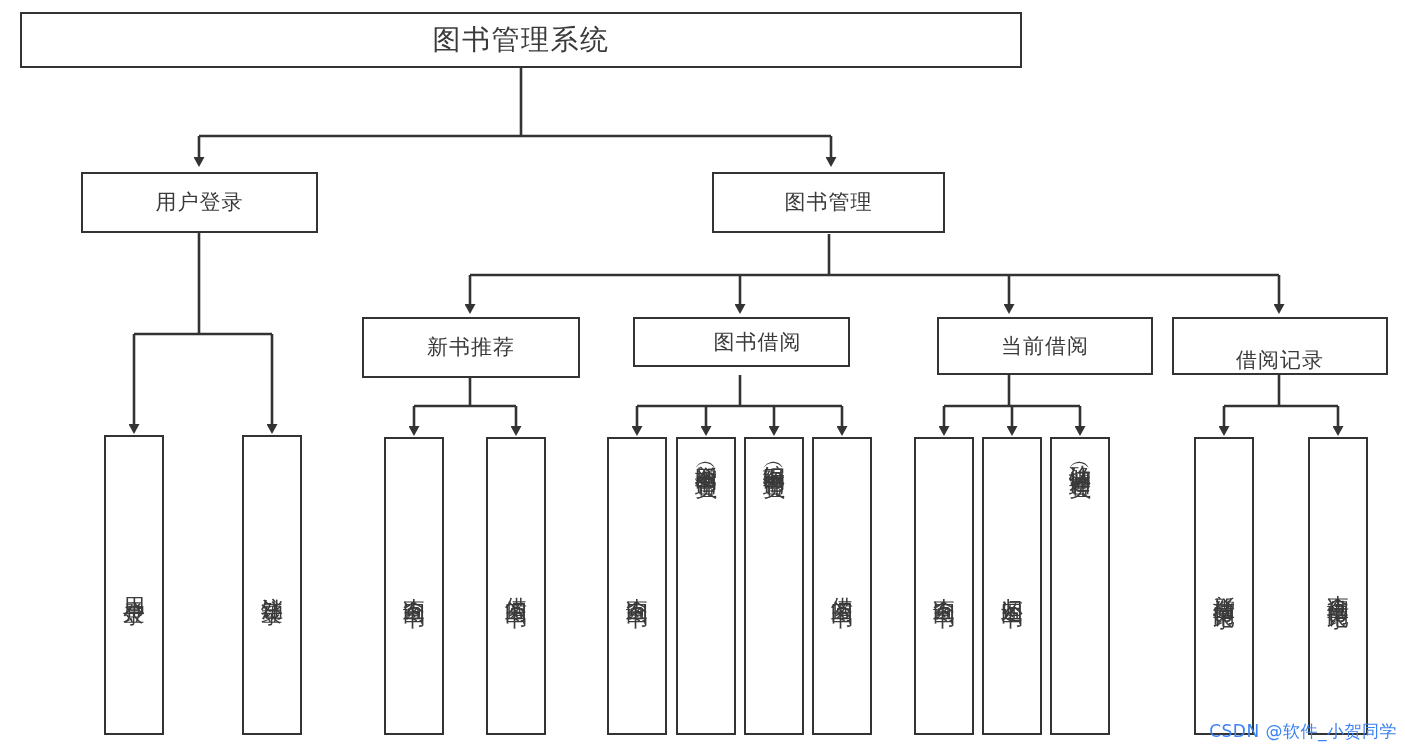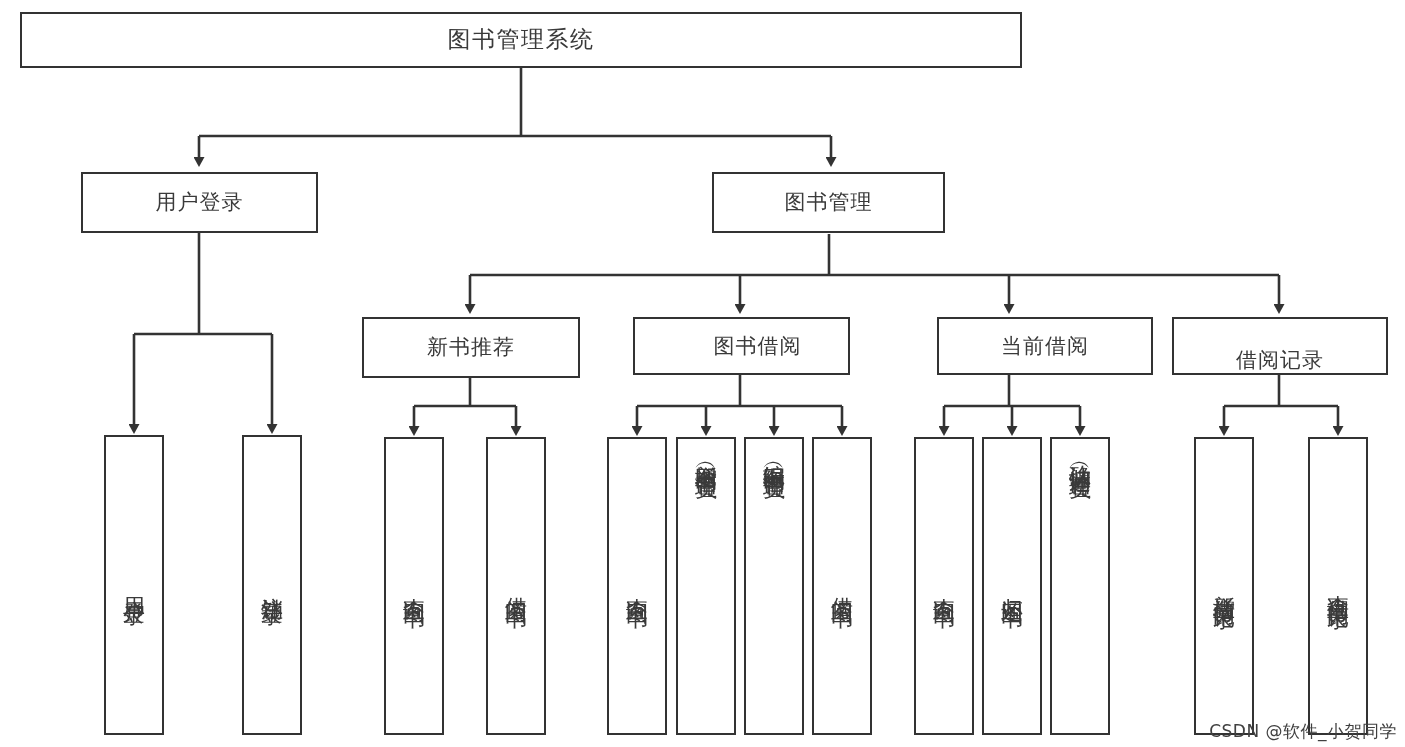--- a/index.html
+++ b/index.html
@@ -44,21 +44,21 @@
     line-height: 1.18;
     color: #3a3a3a;
   }
   
   .node.h .lbl {
     font-size: 21px;
     letter-spacing: 1px;
     white-space: nowrap;
   }
   .node.root .lbl {
-    font-size: 23px;
+    font-size: 28px;
     letter-spacing: 1.5px;
     text-align: center;
   }
   
   .node.v {
     align-items: flex-start;
     padding-top: 8px;
   }
   .node.v .lbl {
     writing-mode: vertical-rl;
@@ -73,21 +73,21 @@
   }
   .node.v.center {
     align-items: center;
     padding-top: 0;
   }
   #watermark {
     position: absolute;
     right: 8px;
     bottom: 4px;
     font-size: 17px;
-    color: #404040;
+    color: #3b82f6;
     font-family: "DejaVu Sans", "Liberation Sans", sans-serif;
     letter-spacing: 0.5px;
     white-space: nowrap;
     user-select: none;
   }
 </style>
 </head>
 <body>
 
 <div id="diagram-root">
@@ -151,21 +151,21 @@
   </div>
 
   <div class="node h" style="left:712px; top:172px; width:233px; height:61px;">
     <span class="lbl">图书管理</span>
   </div>
 
   <div class="node h" style="left:362px; top:317px; width:218px; height:61px;">
     <span class="lbl">新书推荐</span>
   </div>
 
-  <div class="node h" style="left:633px; top:317px; width:217px; height:58px;padding-left:32px;">
+  <div class="node h" style="left:633px; top:317px; width:217px; height:50px;padding-left:32px;">
     <span class="lbl">图书借阅</span>
   </div>
 
   <div class="node h" style="left:902px; top:317px; width:216px; height:58px;margin-left:35px;">
     <span class="lbl">当前借阅</span>
   </div>
 
   <div class="node h" style="left:1172px; top:317px; width:216px; height:58px;align-items:flex-end;">
     <span class="lbl">借阅记录</span>
   </div>

